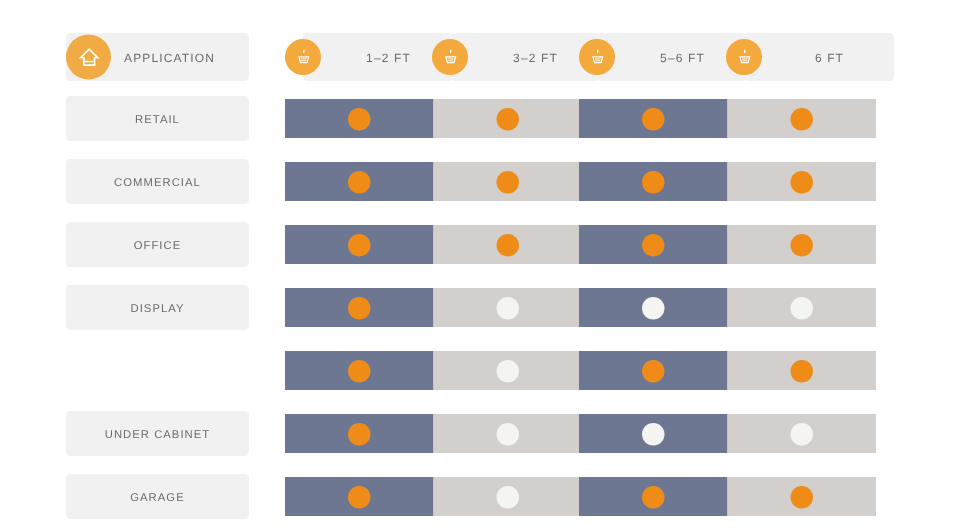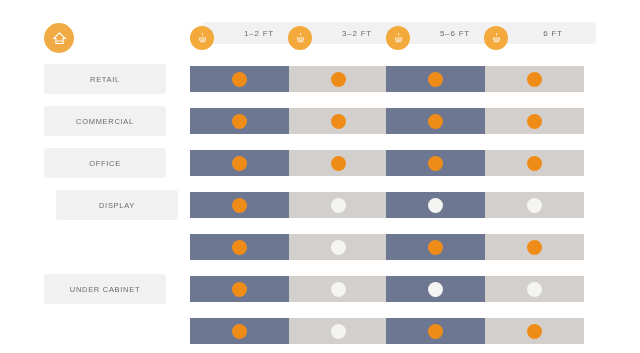--- a/index.html
+++ b/index.html
@@ -53,21 +53,21 @@
   .app-pill .app-label {
     font-size: 8px;
     letter-spacing: 0.75px;
     color: #6b6b6b;
     padding-left: 16px;
   }
 
   .col-head {
     position: absolute;
     top: 0;
-    height: 22px;
+    height: 32px;
     width: 100px;
   }
   .col-head .col-label {
     font-size: 8px;
     letter-spacing: 0.75px;
     color: #6b6b6b;
     padding-left: 14px;
   }
 
   
@@ -134,20 +134,23 @@
   .dot.on  { background: #ef8c18; }
   .dot.off { background: #f4f4f2; }
 </style>
 </head>
 <body>
 
 <div class="matrix">
 
   <div class="header-row">
 
+    <div class="pill app-pill">
+      <span class="app-label">APPLICATION</span>
+    </div>
 
     <div class="icon-badge big">
       <svg width="17" height="17" viewBox="0 0 24 24" aria-hidden="true">
         <path d="M12 4 L20 12 H17 V19 H7 V12 H4 Z" fill="none" stroke="#ffffff" stroke-width="1.6"></path>
         <path d="M8 15.5 H16" stroke="#ffffff" stroke-width="1.3"></path>
       </svg>
     </div>
 
     <div class="pill col-head" style="left:202px;">
       <span class="col-label">1–2 FT</span>
@@ -196,26 +199,29 @@
 
   <div class="pill row-label" style="top:64px;text-align:right;">
     <span class="row-label-text">RETAIL</span>
   </div>
   <div class="pill row-label" style="top:106px;">
     <span class="row-label-text">COMMERCIAL</span>
   </div>
   <div class="pill row-label" style="top:148px;justify-content:center;">
     <span class="row-label-text">OFFICE</span>
   </div>
-  <div class="pill row-label" style="top:190px;margin-left:12px;">
+  <div class="pill row-label" style="top:190px;">
     <span class="row-label-text">DISPLAY</span>
   </div>
   <div class="pill row-label" style="top:274px;">
     <span class="row-label-text">UNDER CABINET</span>
   </div>
+  <div class="pill row-label" style="top:316px;">
+    <span class="row-label-text">GARAGE</span>
+  </div>
 
   <div class="data-row" style="top:66px;">
     <div class="cell dark" style="left:0px;">
         <span class="dot on"></span>
       </div>
     <div class="cell light" style="left:99px;">
         <span class="dot on"></span>
       </div>
     <div class="cell dark" style="left:196px;">
         <span class="dot on"></span>

